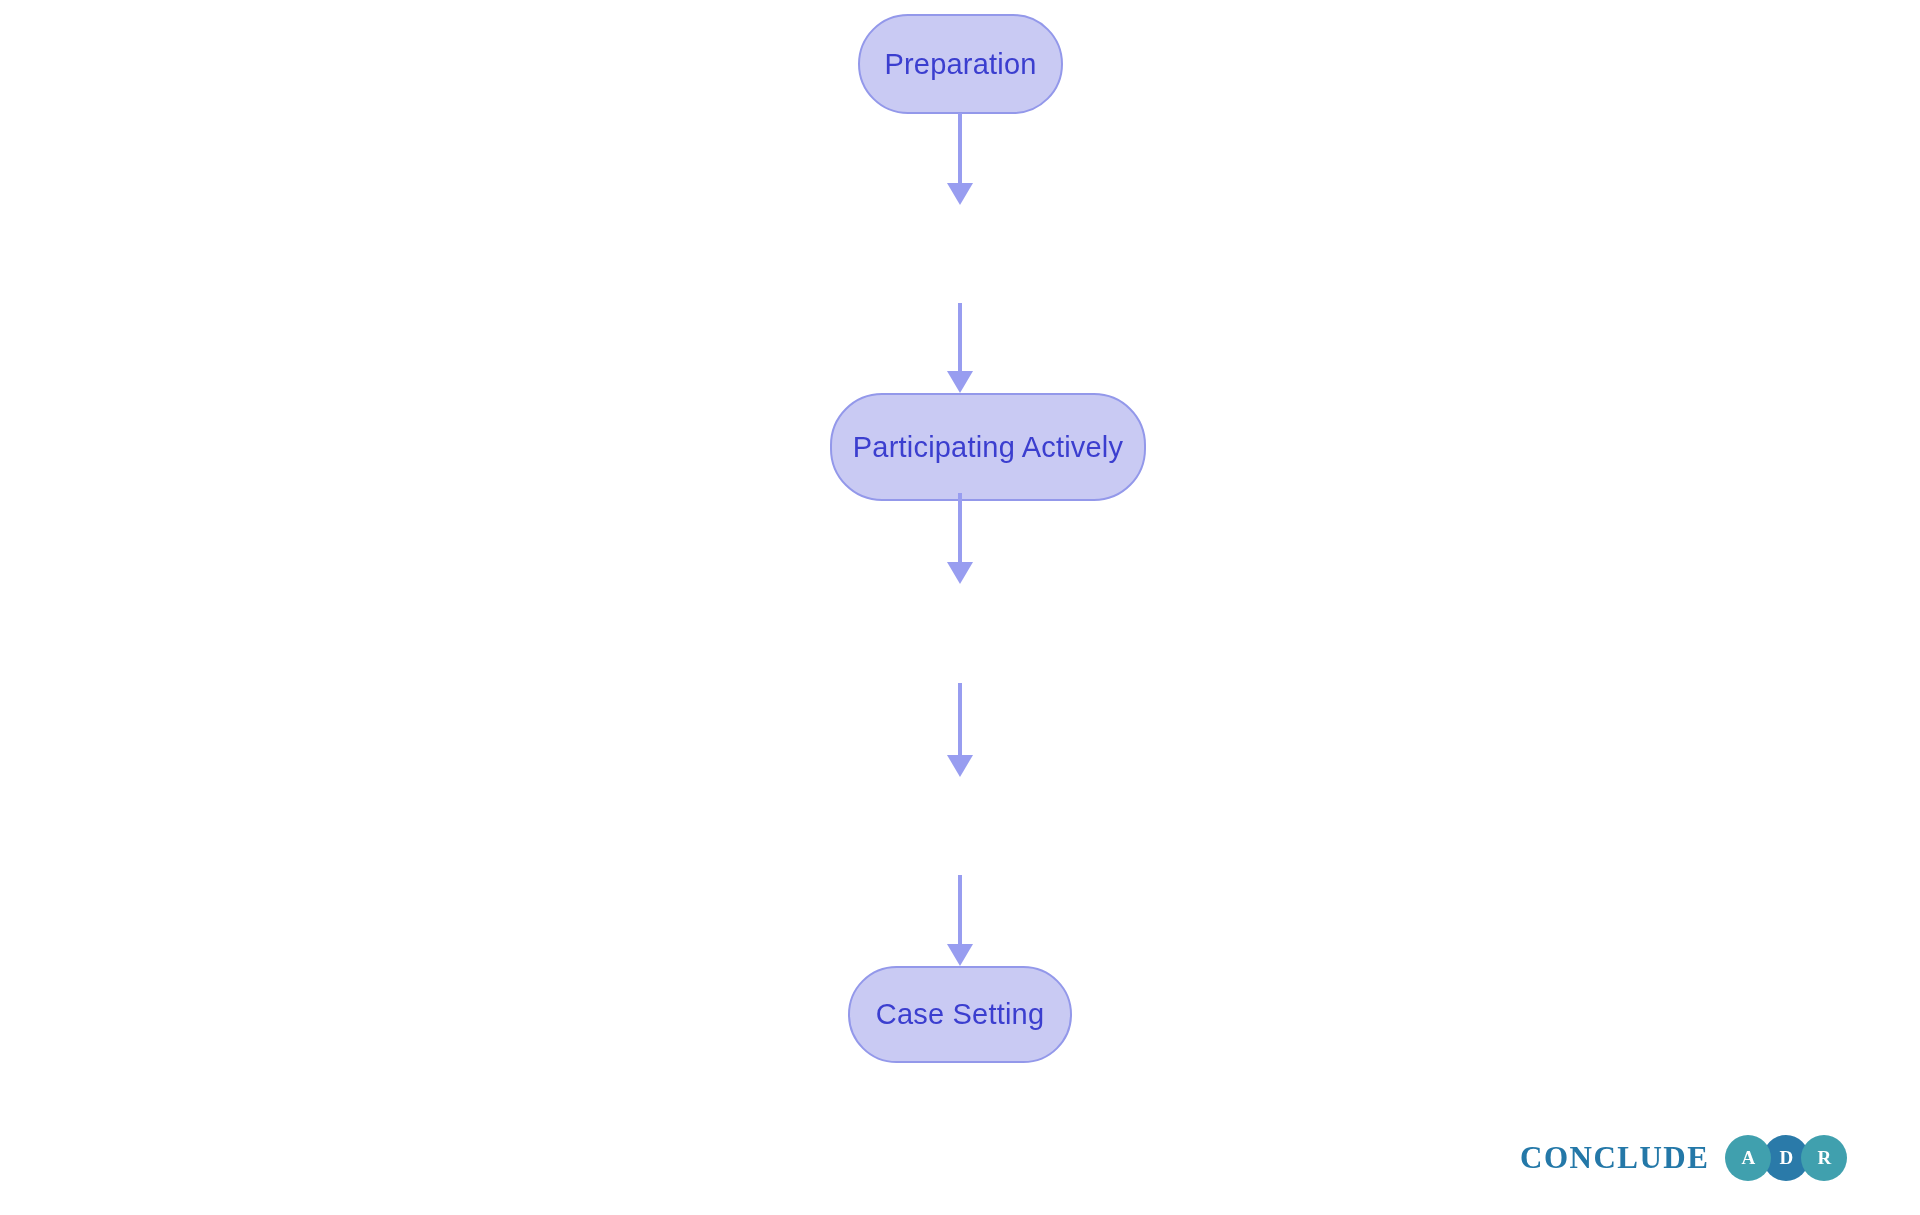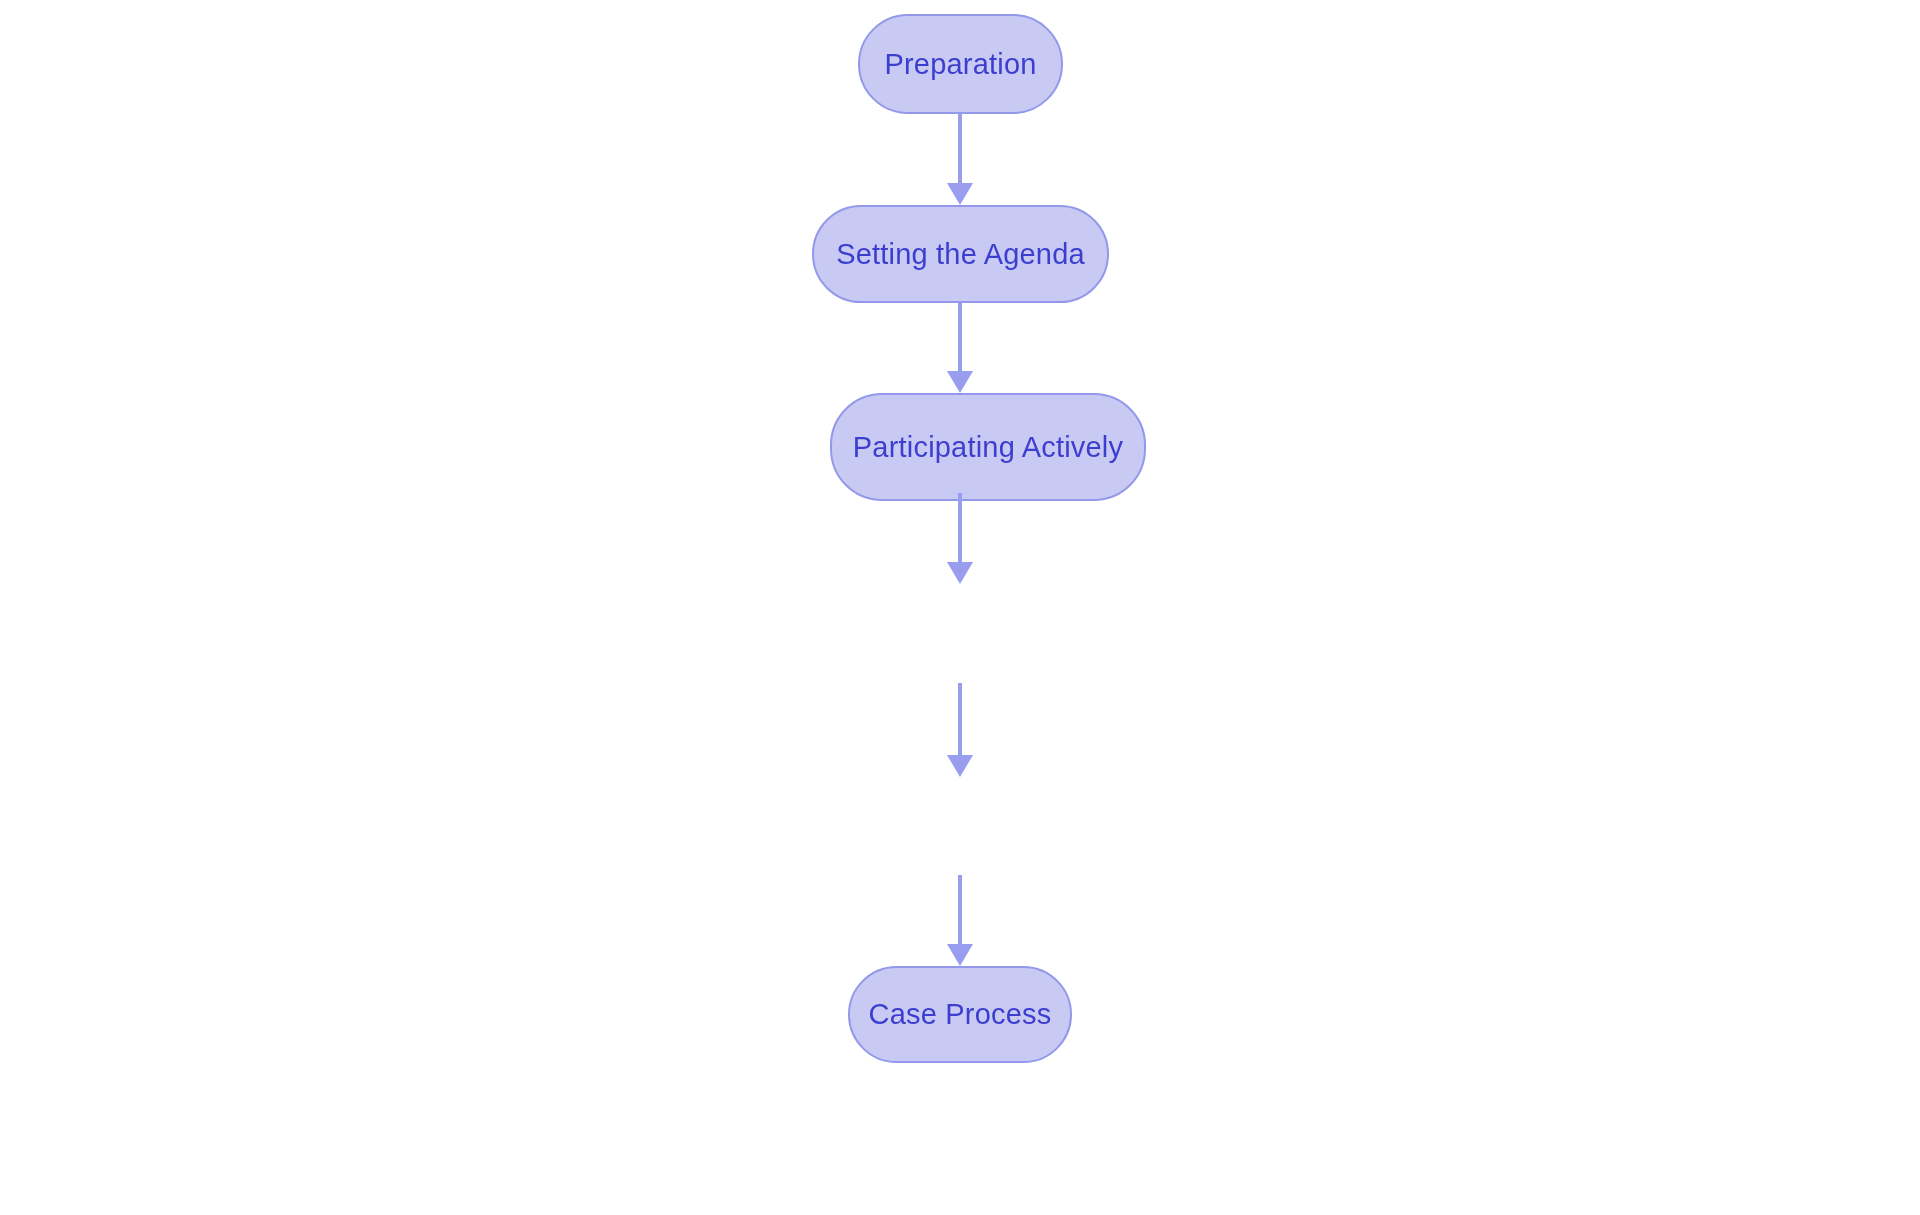--- a/index.html
+++ b/index.html
@@ -100,39 +100,50 @@
   .logo-circle + .logo-circle { margin-left: -8px; }
 </style>
 </head>
 <body>
 
 <div id="canvas">
 
   <div class="node pos-n1">
     <span>Preparation</span>
   </div>
-  <div class="node pos-n2">
-    <span>Setting the Agenda</span>
-  </div>
   <div class="node pos-n3">
     <span>Participating Actively</span>
   </div>
   <div class="node pos-n6">
-    <span>Case Process</span>
+    <span>Case Setting</span>
   </div>
 
   <div class="arrow pos-a1"></div>
   <div class="arrow-head pos-h1"></div>
 
   <div class="arrow pos-a2"></div>
   <div class="arrow-head pos-h2"></div>
 
   <div class="arrow pos-a3"></div>
   <div class="arrow-head pos-h3"></div>
 
   <div class="arrow pos-a4"></div>
   <div class="arrow-head pos-h4"></div>
 
   <div class="arrow pos-a5"></div>
   <div class="arrow-head pos-h5"></div>
 
+  <div class="logo">
+    <span class="logo-wordmark">CONCLUDE</span>
+    <span class="logo-badges">
+      <span class="logo-circle circle-teal">
+        <span>A</span>
+      </span>
+      <span class="logo-circle circle-dark">
+        <span>D</span>
+      </span>
+      <span class="logo-circle circle-teal">
+        <span>R</span>
+      </span>
+    </span>
+  </div>
 
 </div>
 
 </body></html>

